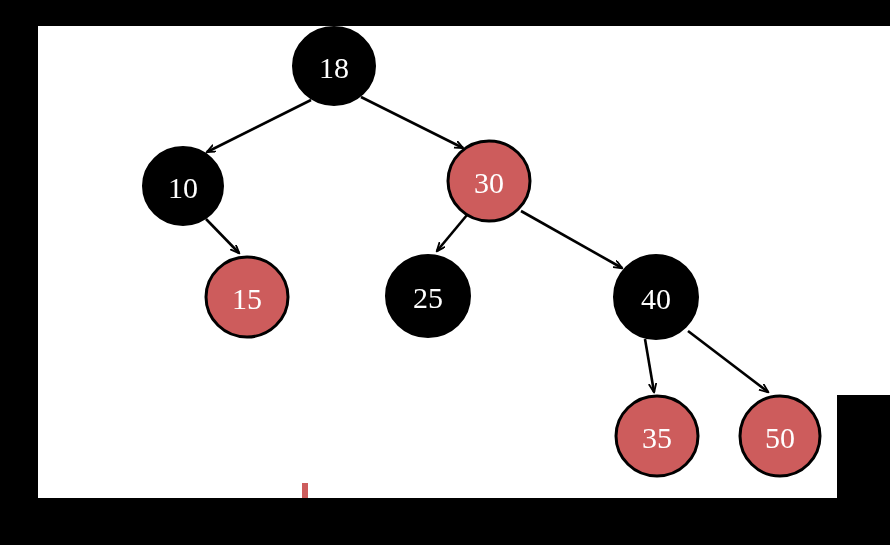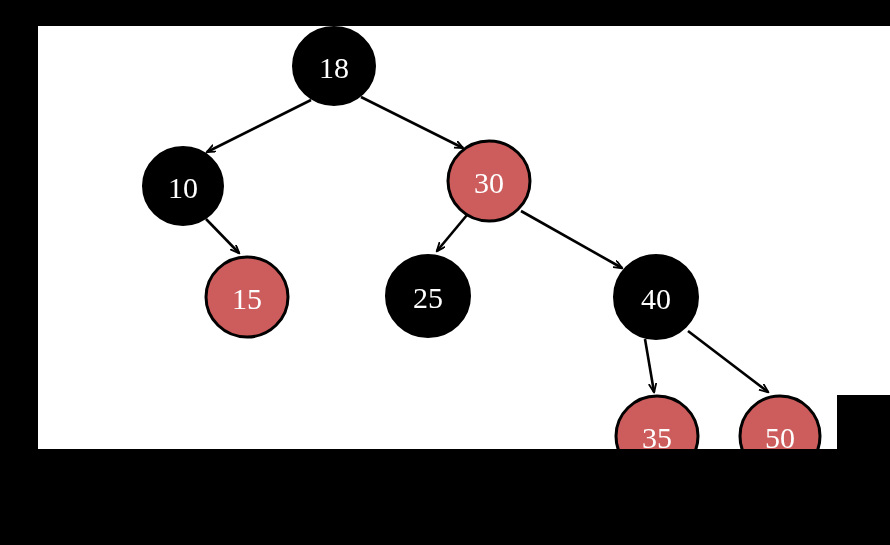--- a/index.html
+++ b/index.html
@@ -3,21 +3,21 @@
 <meta charset="utf-8">
 <style>
   html, body {
     margin: 0;
     padding: 0;
     background: #000000;
   }
   #screen {
     position: relative;
     width: 890px;
-    height: 449px;
+    height: 545px;
     background: #000000;
     overflow: hidden;
     font-family: "Liberation Serif", "DejaVu Serif", serif;
   }
   #canvas {
     position: absolute;
     left: 38px;
     top: 26px;
     width: 799px;
     height: 472px;

